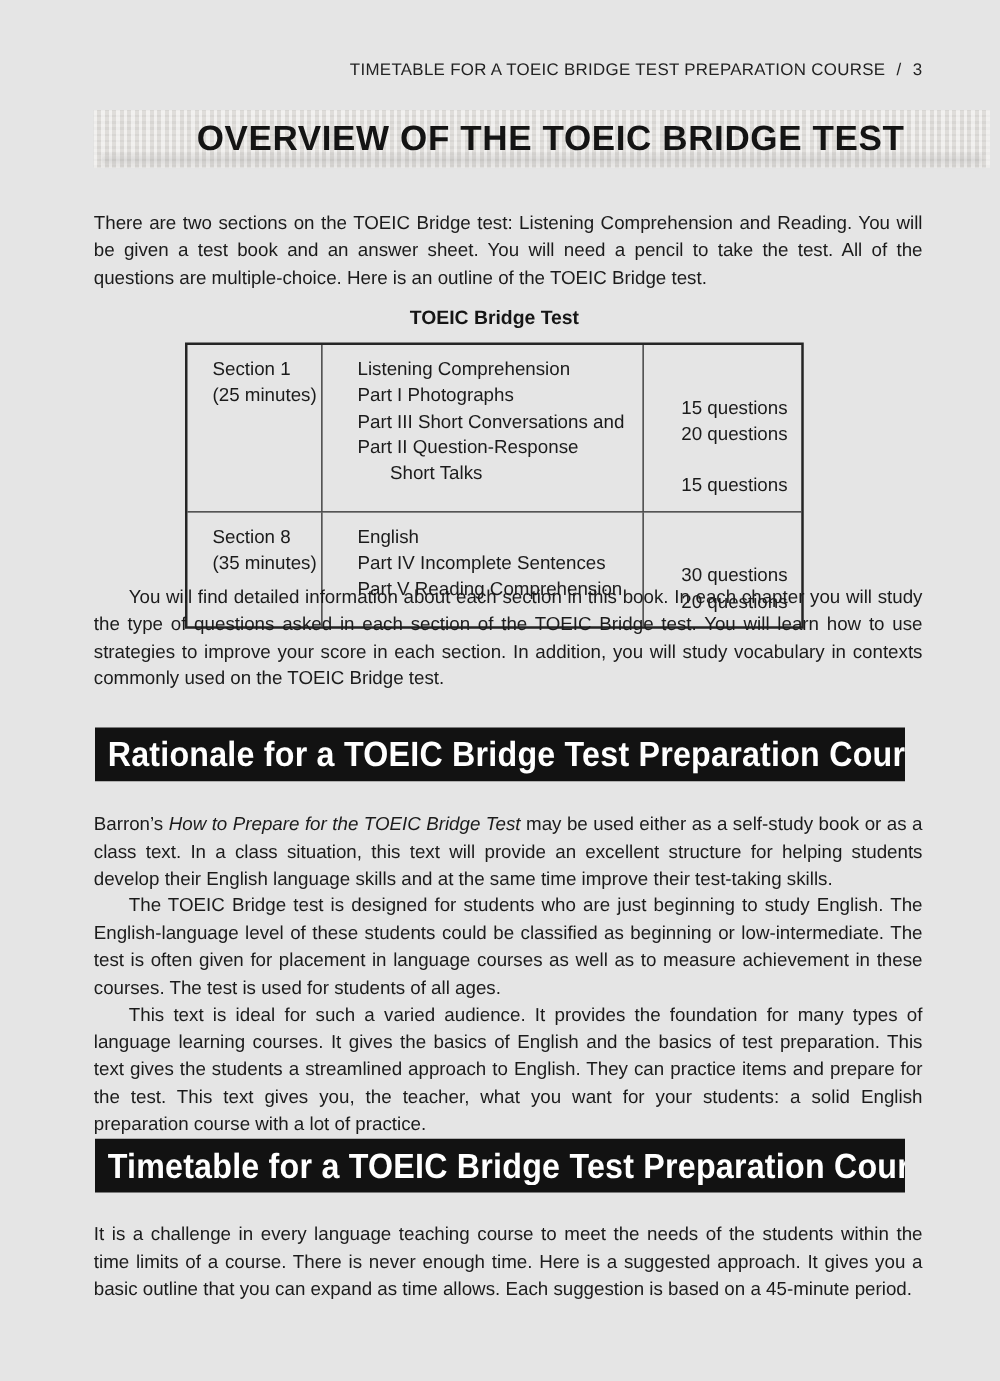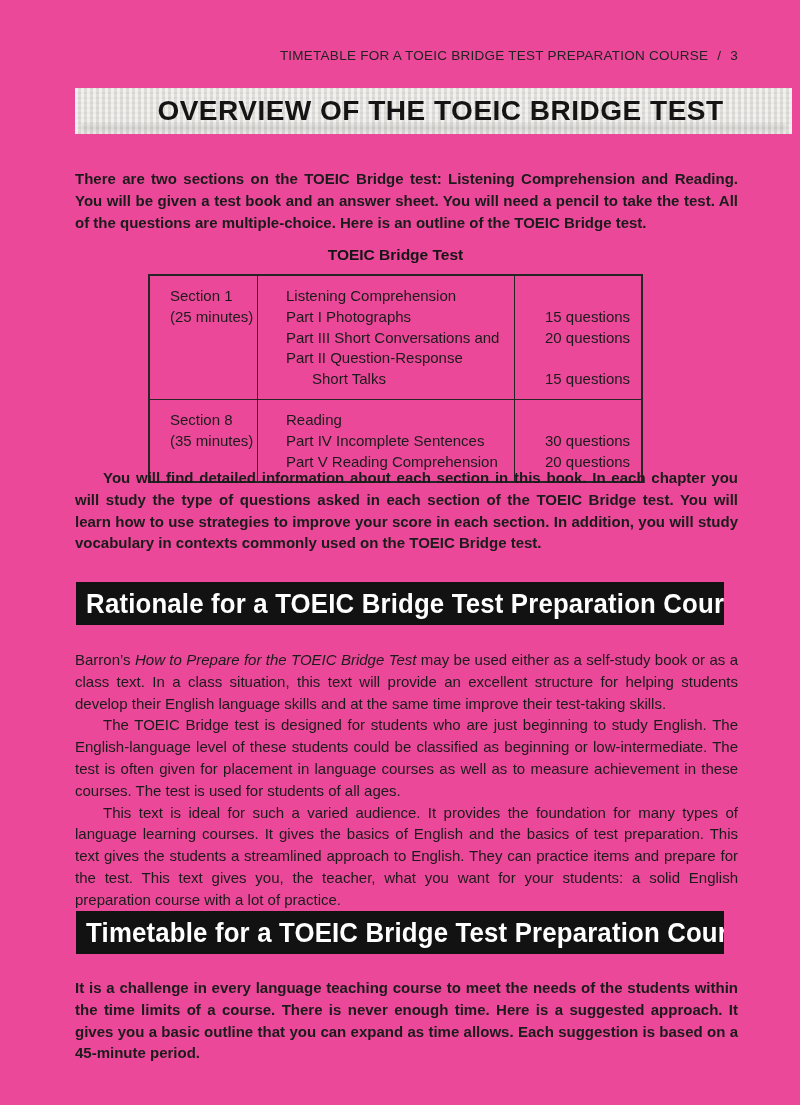--- a/index.html
+++ b/index.html
@@ -3,21 +3,21 @@
 <meta charset="utf-8">
 <style>
   * { box-sizing: border-box; margin: 0; padding: 0; }
   html, body { background: #ffffff; }
   body { font-family: "Liberation Sans", "DejaVu Sans", sans-serif; color: #1b1b1b; }
 
   .page {
     position: relative;
     width: 800px;
     height: 1105px;
-    background: #ec4899;
+    background: #e5e5e5;
     overflow: hidden;
   }
 
   
   .running-head {
     position: absolute;
     top: 48px;
     left: 75px;
     width: 663px;
     text-align: right;
@@ -63,21 +63,20 @@
 
   
   .para {
     position: absolute;
     left: 75px;
     width: 663px;
     font-size: 15px;
     line-height: 21.8px;
     text-align: justify;
     color: #1b1b1b;
-    font-weight: bold;
   }
   .indent { text-indent: 28px; }
 
   .flow p { font-size: 15px; line-height: 21.8px; text-align: justify; color: #1b1b1b; }
   .flow { position: absolute; left: 75px; width: 663px; }
 
   
   .table-caption {
     position: absolute;
     top: 246px;
@@ -96,21 +95,21 @@
     left: 148px;
     width: 495px;
     border: 2px solid #252525;
     font-size: 15px;
   }
   .trow { display: flex; }
   .trow + .trow { border-top: 1.5px solid #252525; }
   .cell { line-height: 20.8px; }
   .c1 { width: 107px; padding: 10px 0 9px 20px; }
   .c2 { width: 257px; padding: 10px 0 9px 28px; border-left: 1.5px solid #252525; }
-  .c3 { width: 111px; padding: 10px 0 9px 30px; border-left: 1.5px solid #252525; }
+  .c3 { width: 111px; padding: 20px 0 9px 30px; border-left: 1.5px solid #252525; }
   .tline { min-height: 20.8px; white-space: nowrap; }
   .indent2 { padding-left: 26px; }
 
   
   .section-banner {
     position: absolute;
     left: 76px;
     width: 648px;
     height: 43px;
     background: #121212;
@@ -173,21 +172,21 @@
         <div class="tline"></div>
         <div class="tline">15 questions</div>
       </div>
     </div>
     <div class="trow">
       <div class="cell c1">
         <div class="tline">Section 8</div>
         <div class="tline">(35 minutes)</div>
       </div>
       <div class="cell c2">
-        <div class="tline">Reading</div>
+        <div class="tline">English</div>
         <div class="tline">Part IV Incomplete Sentences</div>
         <div class="tline">Part V Reading Comprehension</div>
       </div>
       <div class="cell c3">
         <div class="tline"></div>
         <div class="tline">30 questions</div>
         <div class="tline">20 questions</div>
       </div>
     </div>
   </div>

